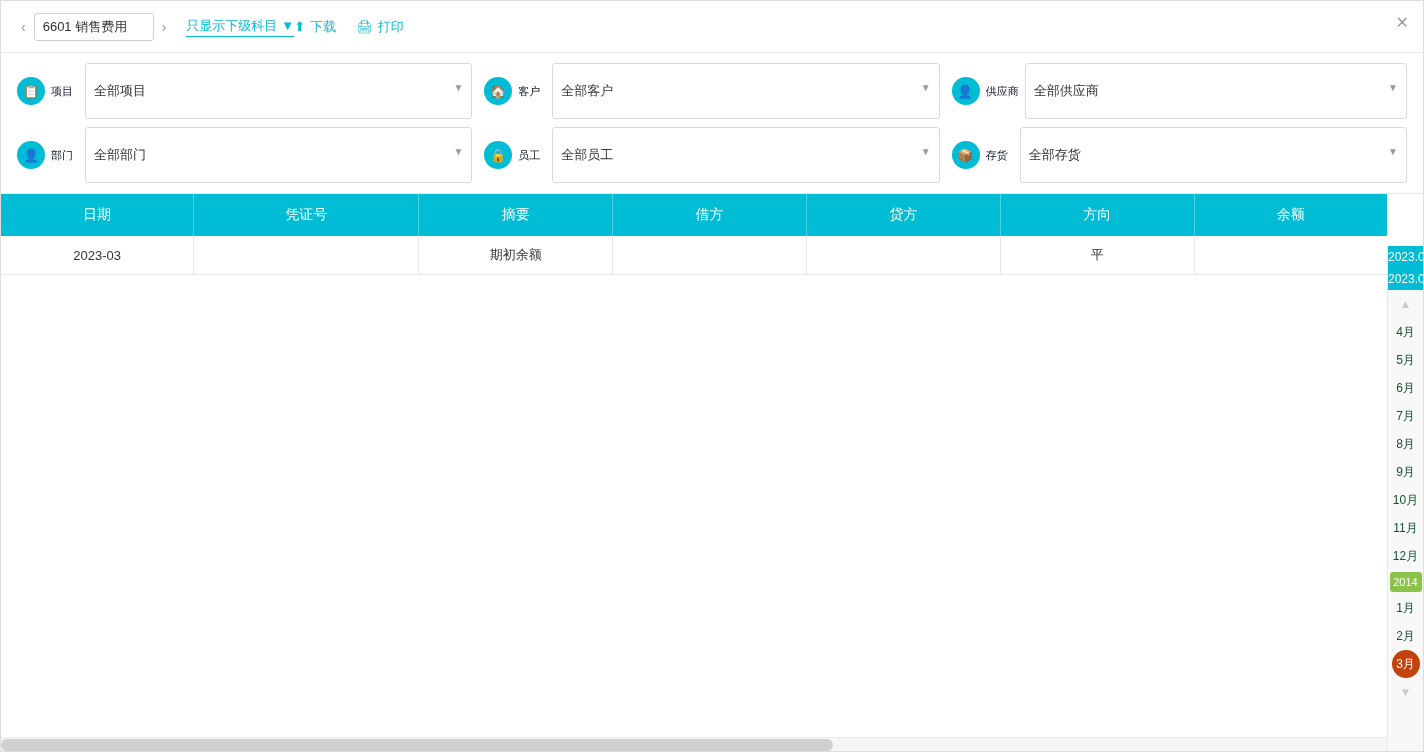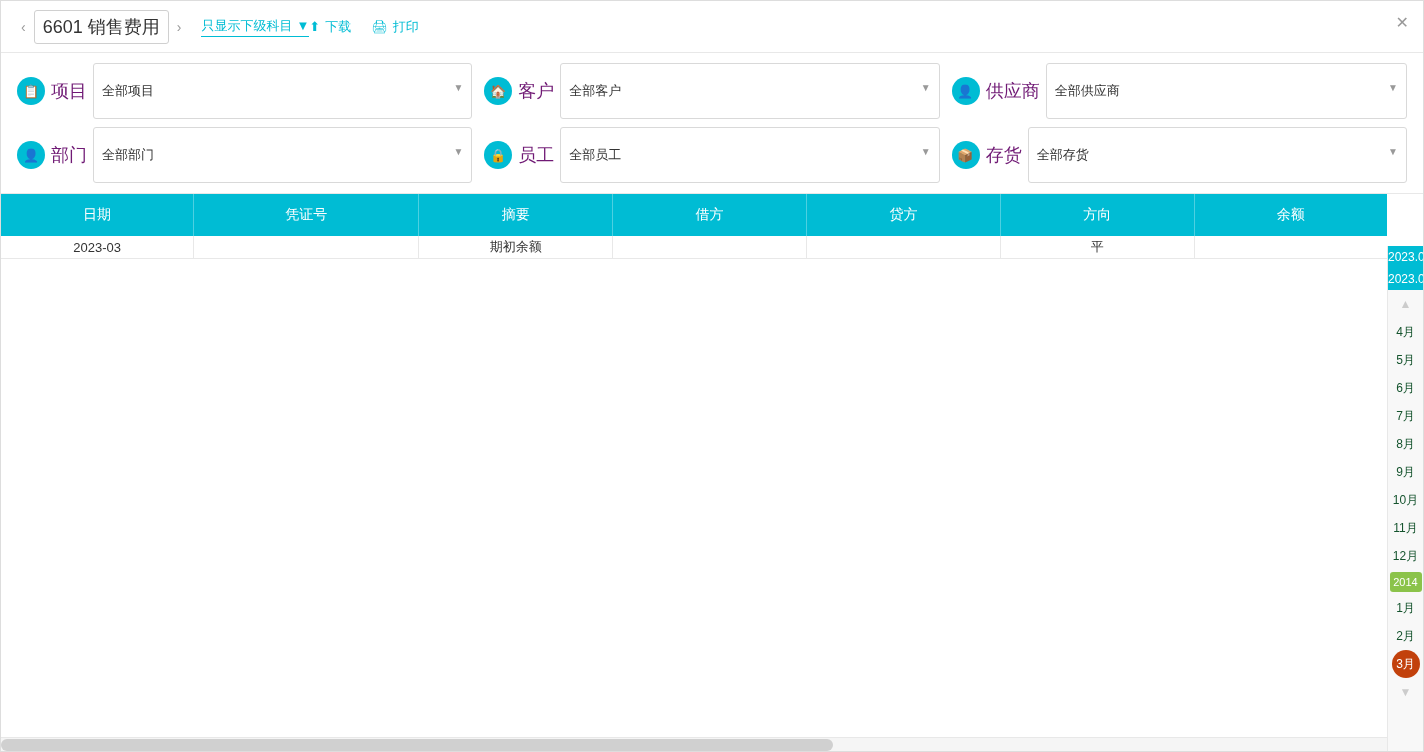--- a/index.html
+++ b/index.html
@@ -33,21 +33,21 @@
       color: #999;
       cursor: pointer;
       font-size: 14px;
       padding: 2px 4px;
     }
     .account-code {
       background: #fff;
       border: 1px solid #d0d0d0;
       padding: 4px 8px;
       border-radius: 3px;
-      font-size: 18px;
+      font-size: 13px;
       color: #333;
       margin: 0 4px;
       min-width: 120px;
     }
     .show-sub-btn {
       display: flex;
       align-items: center;
       gap: 4px;
       color: #00bcd4;
       border-bottom: 1px solid #00bcd4;
@@ -101,22 +101,22 @@
       border-radius: 50%;
       background: #00bcd4;
       display: flex;
       align-items: center;
       justify-content: center;
       color: #fff;
       font-size: 13px;
       flex-shrink: 0;
     }
     .filter-label {
-      color: #701a75;
-      font-size: 18px;
+      color: #0f172a;
+      font-size: 11px;
       white-space: nowrap;
       min-width: 28px;
     }
     .filter-select {
       flex: 1;
       display: flex;
       align-items: flex-start;
       border: 1px solid #d9d9d9;
       border-radius: 3px;
       padding: 18px 8px;
@@ -153,21 +153,21 @@
       text-align: center;
       font-weight: normal;
       font-size: 14px;
       border-right: 1px solid rgba(255,255,255,0.3);
     }
     thead th:last-child { border-right: none; }
     tbody tr {
       border-bottom: 1px solid #e8e8e8;
     }
     tbody td {
-      padding: 2px 16px;
+      padding: 10px 16px;
       text-align: center;
       color: #333;
       font-size: 13px;
       border-right: 1px solid #e8e8e8;
     }
     tbody td:last-child { border-right: none; }
     
     .bottom-scrollbar {
       height: 14px;
       background: #f5f5f5;

